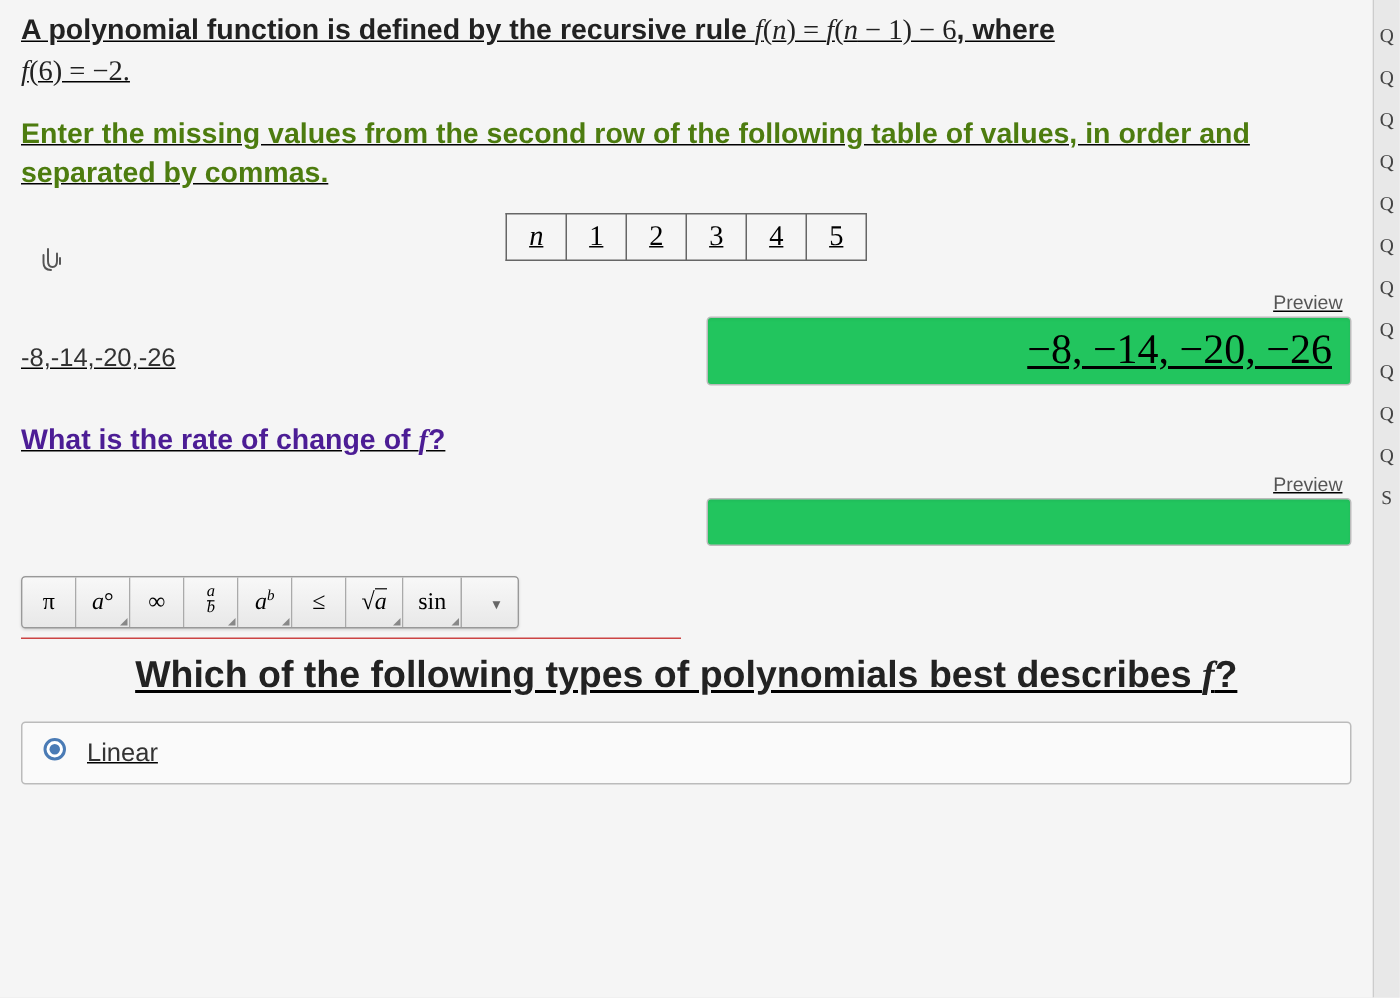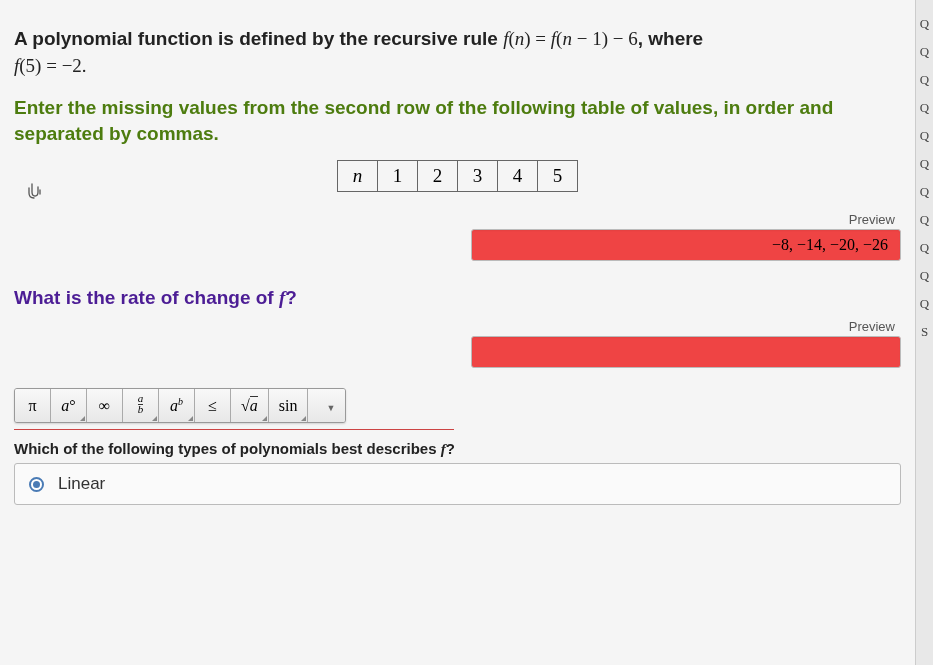--- a/index.html
+++ b/index.html
@@ -7,22 +7,23 @@
       font-family: Arial, Helvetica, sans-serif;
       background: #e8e8e8;
       width: 933px;
       height: 665px;
       overflow: hidden;
       display: flex;
     }
     .main {
       flex: 1;
       background: #f5f5f5;
-      padding: 26px 14px;
+      padding: 8px 14px;
       position: relative;
+      text-decoration: underline;
     }
     .sidebar {
       width: 18px;
       background: #e8e8e8;
       border-left: 1px solid #ccc;
       display: flex;
       flex-direction: column;
       gap: 12px;
       padding-top: 16px;
       align-items: center;
@@ -94,25 +95,25 @@
     .preview-label {
       text-align: right;
       font-size: 13px;
       color: #555;
       margin-bottom: 2px;
       padding-right: 6px;
     }
     .preview-content {
       border: 1px solid #bbb;
       border-radius: 3px;
-      background: #ef4444;
+      background: #22c55e;
       padding: 6px 12px;
       min-height: 32px;
       font-family: 'Times New Roman', serif;
-      font-size: 16px;
+      font-size: 28px;
       text-align: right;
       box-shadow: inset 0 1px 2px rgba(0,0,0,0.05);
     }
     .preview-content.empty {
       min-height: 32px;
     }
     .question2 {
       font-size: 19px;
       color: #4c1d95;
       margin-bottom: 10px;
@@ -157,31 +158,32 @@
       color: #666;
       margin-left: 8px;
     }
     .red-underline {
       height: 1px;
       background: #c44;
       width: 440px;
       margin-bottom: 10px;
     }
     .question3 {
-      font-size: 15px;
+      font-size: 25px;
       color: #222;
-      margin-bottom: 5px;
+      margin-bottom: 16px;
+      text-align: center;
     }
     .option-box {
       border: 1px solid #bbb;
       border-radius: 3px;
       padding: 10px 14px;
       background: #fafafa;
       display: flex;
-      align-items: center;
+      align-items: flex-start;
       gap: 14px;
     }
     .radio {
       width: 15px; height: 15px;
       border: 2px solid #4a7bb5;
       border-radius: 50%;
       display: inline-flex;
       align-items: center;
       justify-content: center;
       background: #fff;
@@ -196,21 +198,21 @@
       font-size: 17px;
       color: #333;
     }
   </style>
 </head>
 <body>
 
 <div class="main">
   <div class="question-text">
     <span class="bold">A polynomial function is defined by the recursive rule </span><span class="math"><span class="math">f</span><span class="mathop">(</span><span class="math">n</span><span class="mathop">) = </span><span class="math">f</span><span class="mathop">(</span><span class="math">n</span><span class="mathop"> − 1) − 6</span></span><span class="bold">, where</span><br>
-    <span class="math"><span class="math">f</span><span class="mathop">(5) = −2.</span></span>
+    <span class="math"><span class="math">f</span><span class="mathop">(6) = −2.</span></span>
   </div>
 
   <div class="instruction bold">Enter the missing values from the second row of the following table of values, in order and separated by commas.</div>
 
   <div class="table-wrap">
     <span class="cursor-icon">
       <svg width="18" height="20" viewBox="0 0 18 20">
           <path d="M6 2 L6 10 Q6 14 9 14 Q12 14 12 10 L12 5 M3 6 L3 11 Q3 16 8 16 M14 8 L14 12" stroke="#555" stroke-width="1.3" fill="none" stroke-linecap="round"></path>
         </svg>
     </span>
@@ -222,20 +224,21 @@
         <td>2</td>
         <td>3</td>
         <td>4</td>
         <td>5</td>
       </tr>
     </tbody>
       </table>
   </div>
 
   <div class="answer-row">
+    <div class="answer-left">-8,-14,-20,-26</div>
     <div class="preview-box">
       <div class="preview-label">Preview</div>
       <div class="preview-content">−8, −14, −20, −26</div>
     </div>
   </div>
 
   <div class="question2 bold">
     <span>What is the rate of change of </span><span class="math">f</span><span>?</span>
   </div>
 

